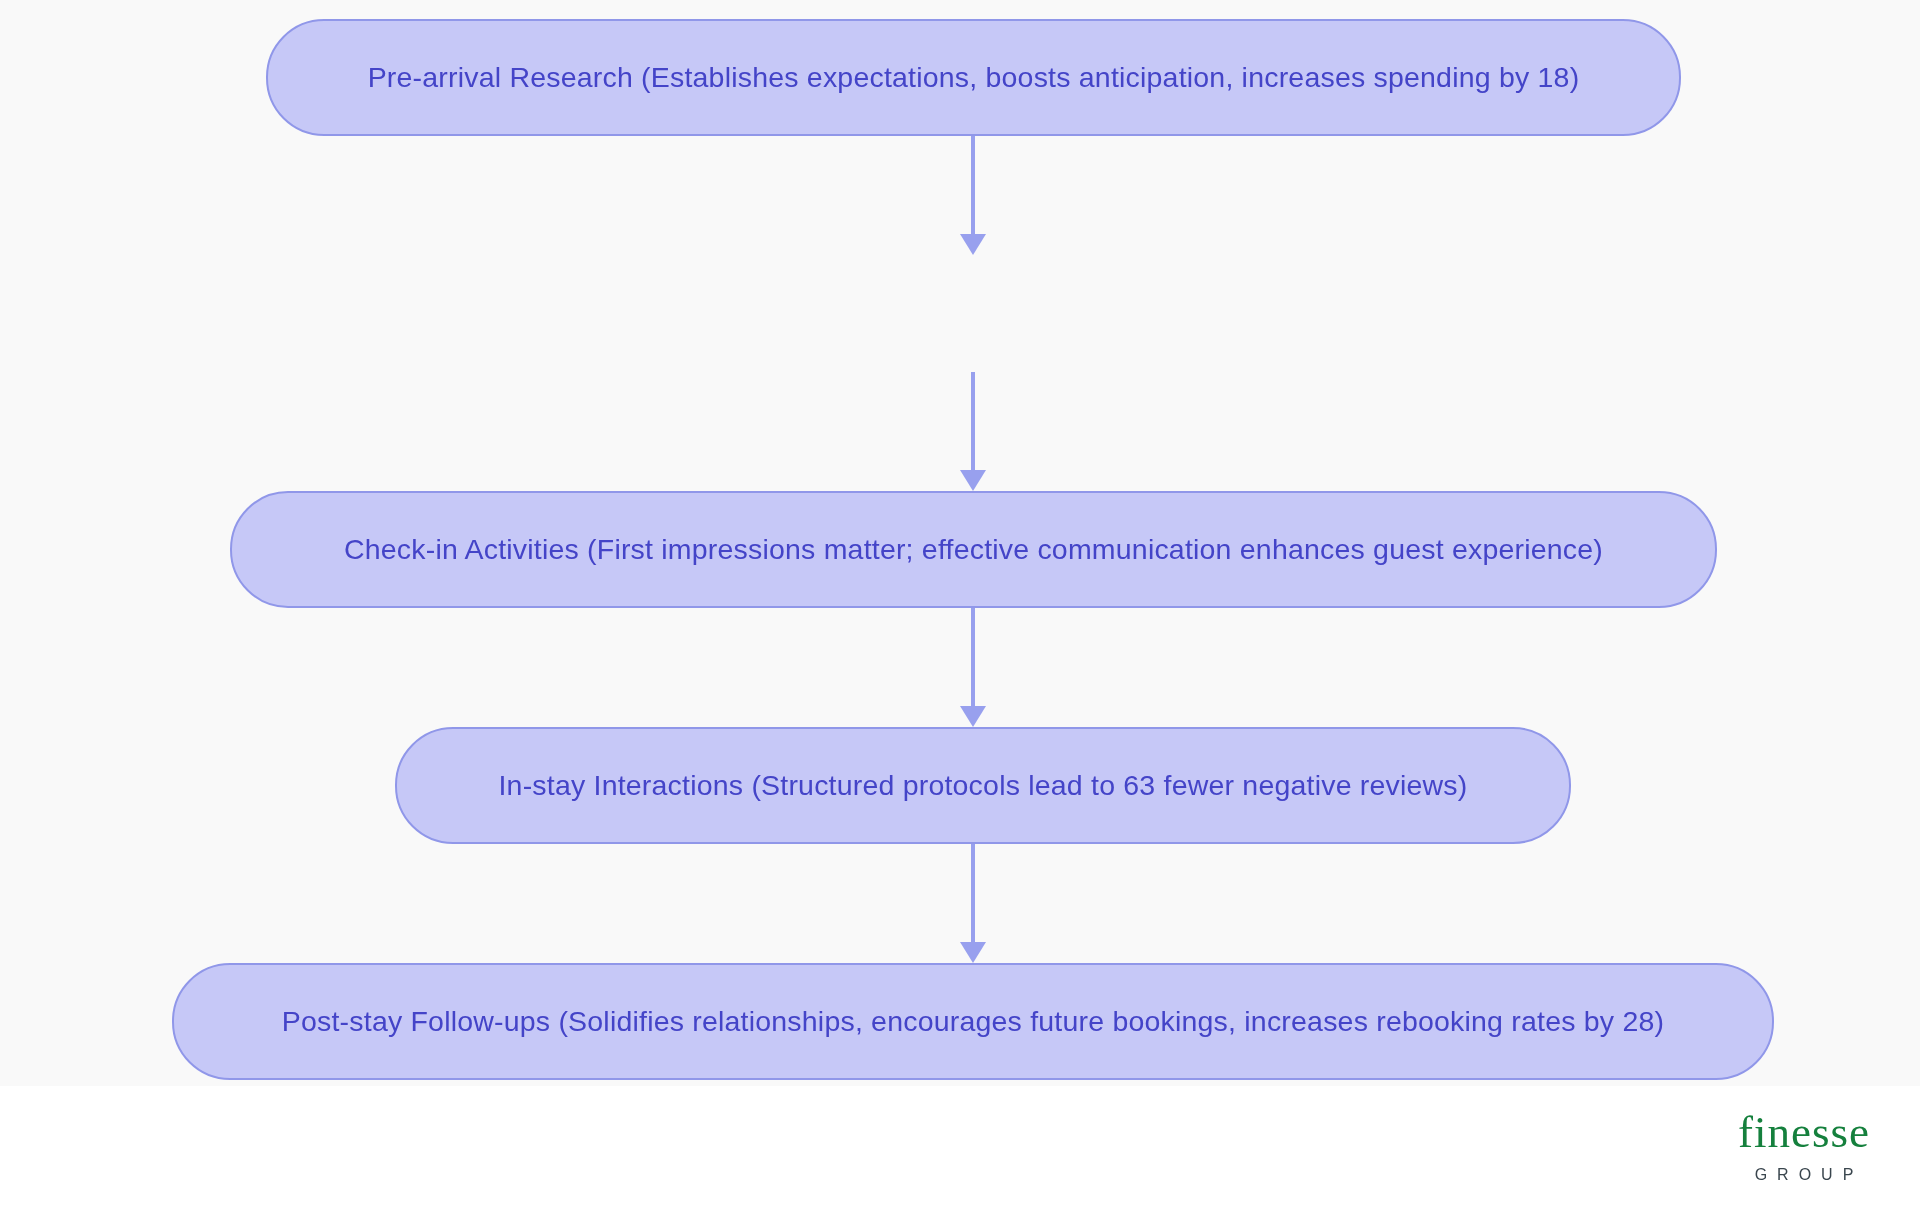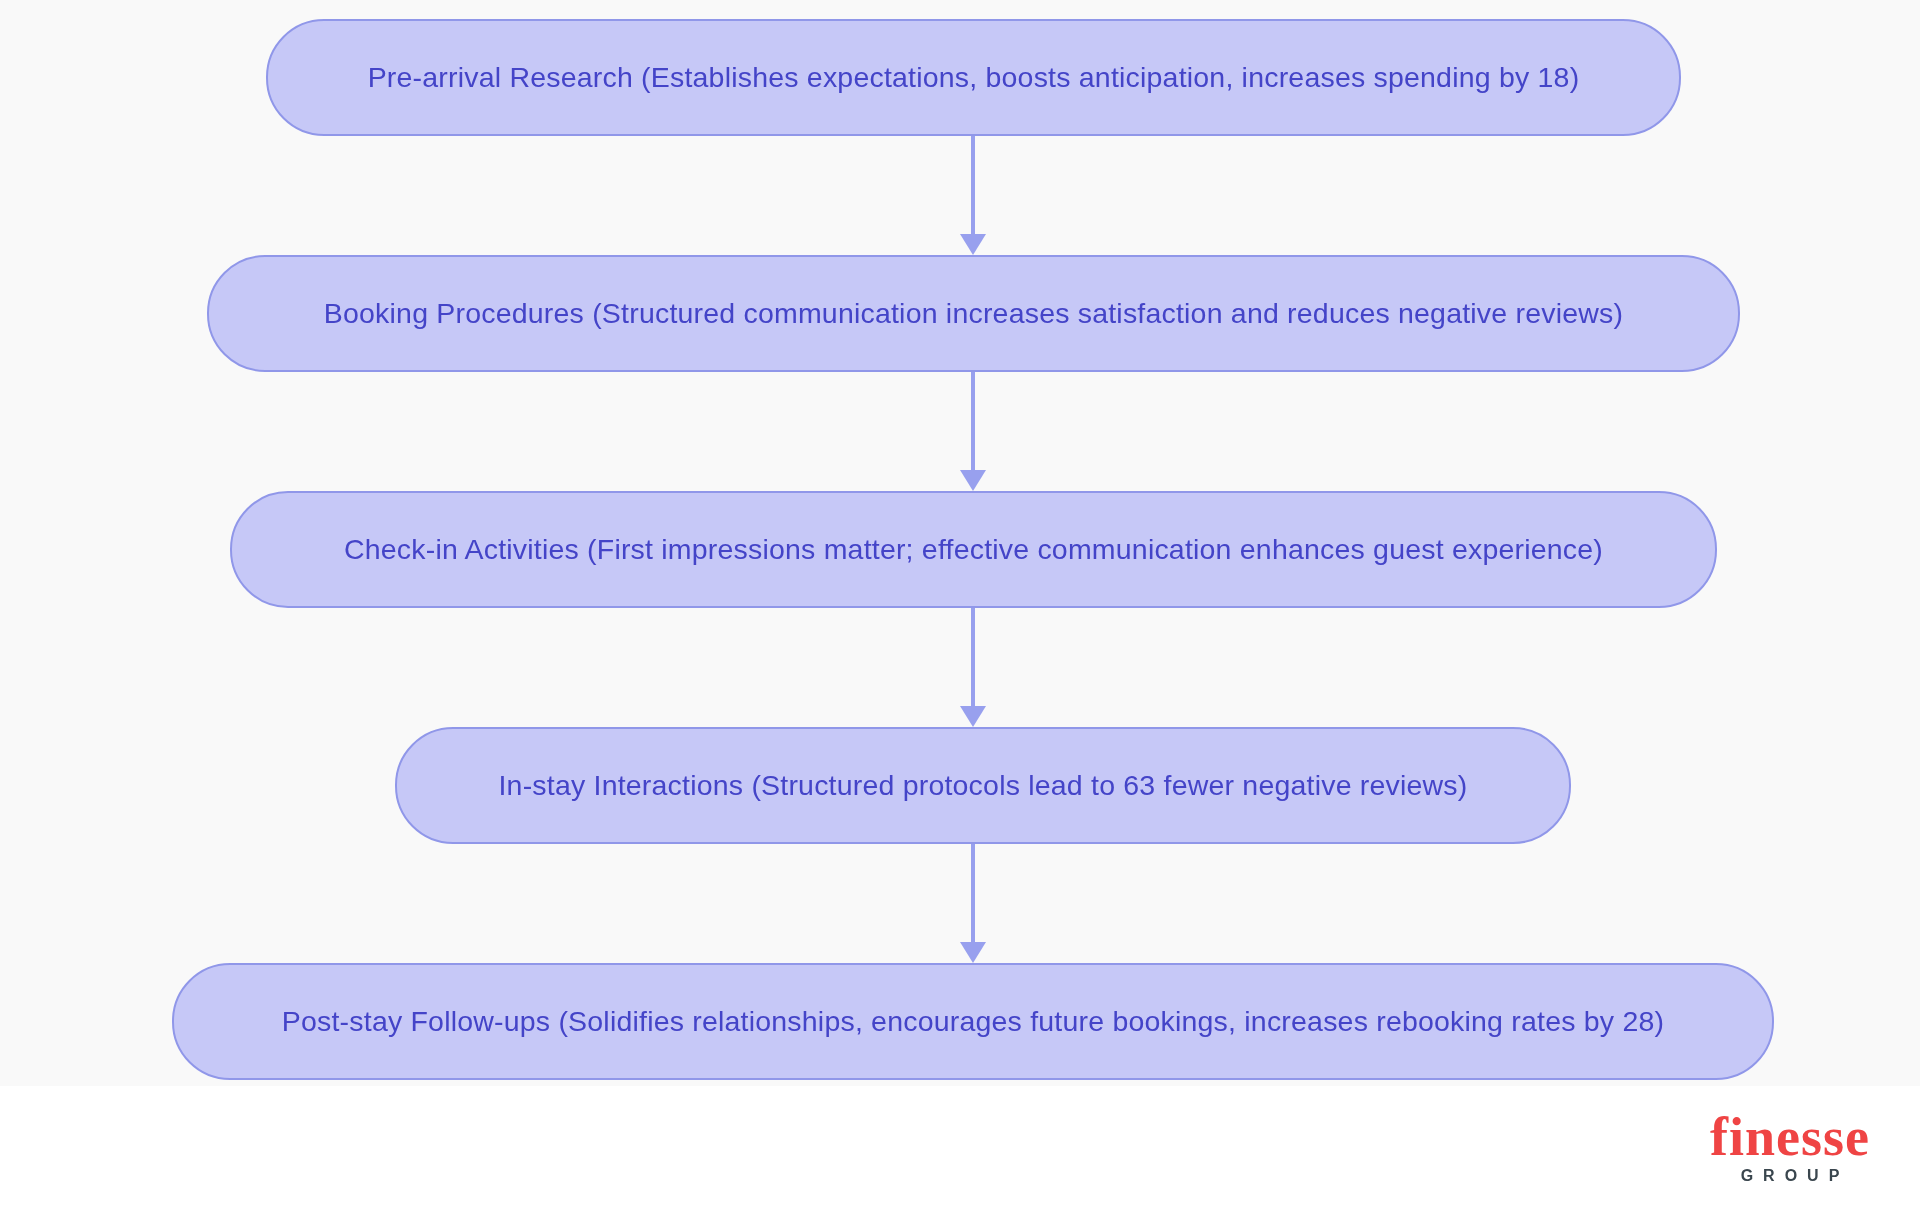--- a/index.html
+++ b/index.html
@@ -53,29 +53,30 @@
     margin-top: -1px;
   }
   .footer-logo {
     position: absolute;
     top: 1108px;
     right: 50px;
     text-align: center;
   }
   .logo-name {
     font-family: "Liberation Serif", serif;
-    font-size: 54px;
-    font-weight: 700;
-    color: #ef4444;
+    font-size: 45px;
+    font-weight: 400;
+    color: #15803d;
     line-height: 1.1;
     letter-spacing: 1px;
   }
   .logo-sub {
+    margin-top: 8px;
     font-size: 16px;
-    font-weight: 700;
+    font-weight: 400;
     color: #3a464e;
     letter-spacing: 10px;
     text-indent: 10px;
   }
 </style>
 </head>
 <body>
 
 <div class="stage">
 
@@ -83,23 +84,20 @@
 
     <div class="node" style="left:266px; top:19px;  width:1415px;">
       <span>Pre-arrival Research (Establishes expectations, boosts anticipation, increases spending by 18)</span>
     </div>
 
     <div class="arrow" style="left:959px; top:136px;">
       <div class="shaft"></div>
       <div class="head"></div>
     </div>
 
-    <div class="node" style="left:207px; top:255px; width:1533px;">
-      <span>Booking Procedures (Structured communication increases satisfaction and reduces negative reviews)</span>
-    </div>
 
     <div class="arrow" style="left:959px; top:372px;">
       <div class="shaft"></div>
       <div class="head"></div>
     </div>
 
     <div class="node" style="left:230px; top:491px; width:1487px;text-align:right;">
       <span>Check-in Activities (First impressions matter; effective communication enhances guest experience)</span>
     </div>
 

